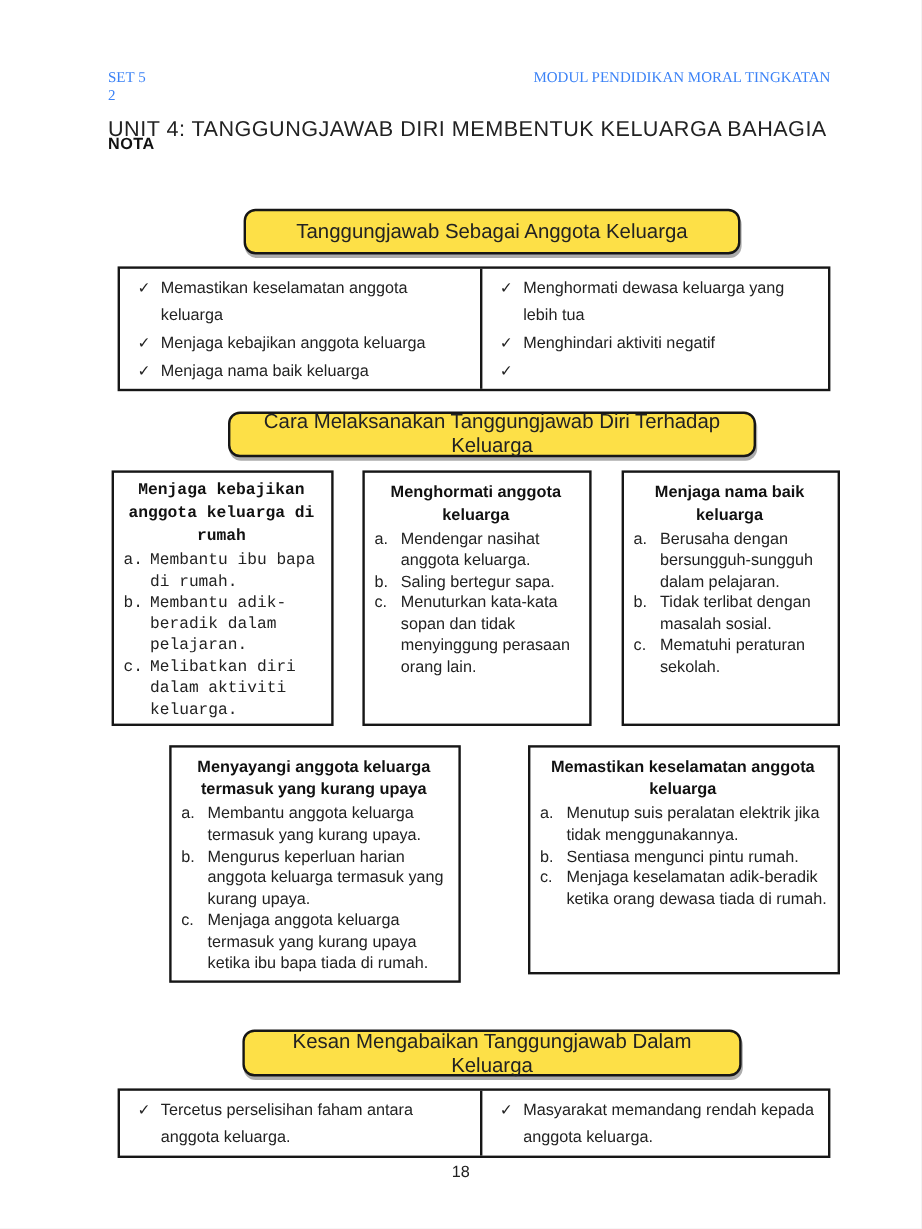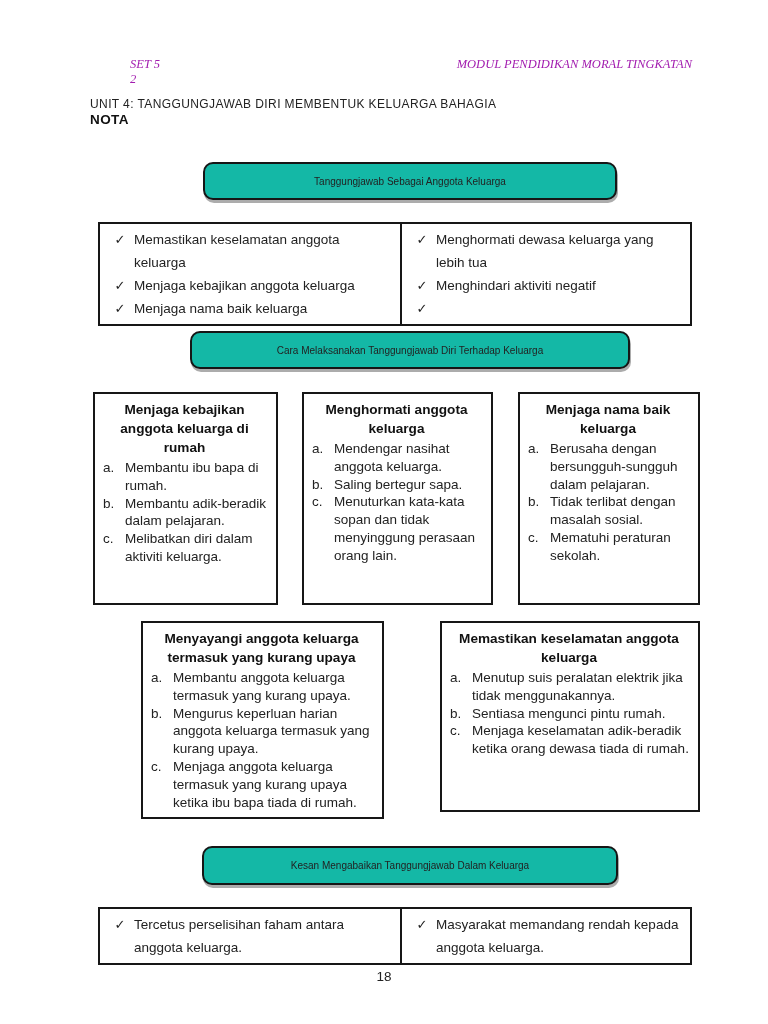--- a/index.html
+++ b/index.html
@@ -9,48 +9,47 @@
     margin:0 auto;
     background:#ffffff;
     font-family:"Liberation Sans", sans-serif;
     color:#1c1c1c;
     overflow:hidden;
   }
   
   .hdr{
     position:absolute;
     font-family:"Liberation Serif", serif;
-    font-style:italic;
     font-size:12.5px;
     line-height:15px;
-    color:#a21caf;
-    margin-left:40px;
+    color:#3b82f6;
   }
   .hdr-left{left:90px;top:57px;}
   .hdr-right{right:76px;top:57px;text-align:right;}
   .unit-title{
     position:absolute;left:90px;top:97px;
-    font-size:12px;letter-spacing:0.4px;color:#222;
+    font-size:18px;letter-spacing:0.4px;color:#222;
   }
   .nota{
     position:absolute;left:90px;top:112px;
     font-size:13.5px;font-weight:bold;letter-spacing:0.4px;color:#111;
   }
   
   .banner{
     position:absolute;
     border:2.2px solid #161616;
     border-radius:10px;
-    background:#14b8a6;
+    background:#fde047;
     box-shadow:1px 3px 0 rgba(70,70,70,0.45);
     display:flex;align-items:center;justify-content:center;
-    font-size:10px;color:#222;
+    font-size:17px;color:#222;
     text-align:center;
     box-sizing:border-box;
     padding:0 10px;
+    margin-top:12px;
   }
   .banner-1{left:203px;top:162px;width:414px;height:38px;}
   .banner-2{left:190px;top:331px;width:440px;height:38px;}
   .banner-3{left:202px;top:846px;width:416px;height:39px;}
   
   .ctable{
     position:absolute;
     border:2px solid #161616;
     display:flex;
     box-sizing:border-box;
@@ -76,21 +75,21 @@
     font-size:13px;
   }
   
   .nbox{
     position:absolute;
     border:2px solid #161616;
     box-sizing:border-box;
     background:#fff;
     padding:6px 7px 6px 5px;
   }
-  .box-a{left:93px;top:392px;width:185px;height:213px;}
+  .box-a{left:93px;top:392px;width:185px;height:213px;font-family:Liberation Mono, monospace;}
   .box-b{left:302px;top:392px;width:191px;height:213px;}
   .box-c{left:518px;top:392px;width:182px;height:213px;}
   .box-d{left:141px;top:621px;width:243px;min-height:191px;}
   .box-e{left:440px;top:621px;width:260px;min-height:191px;}
   .nbox h3{
     margin:0 0 2px 0;
     font-size:13.6px;
     font-weight:bold;
     text-align:center;
     line-height:19px;

